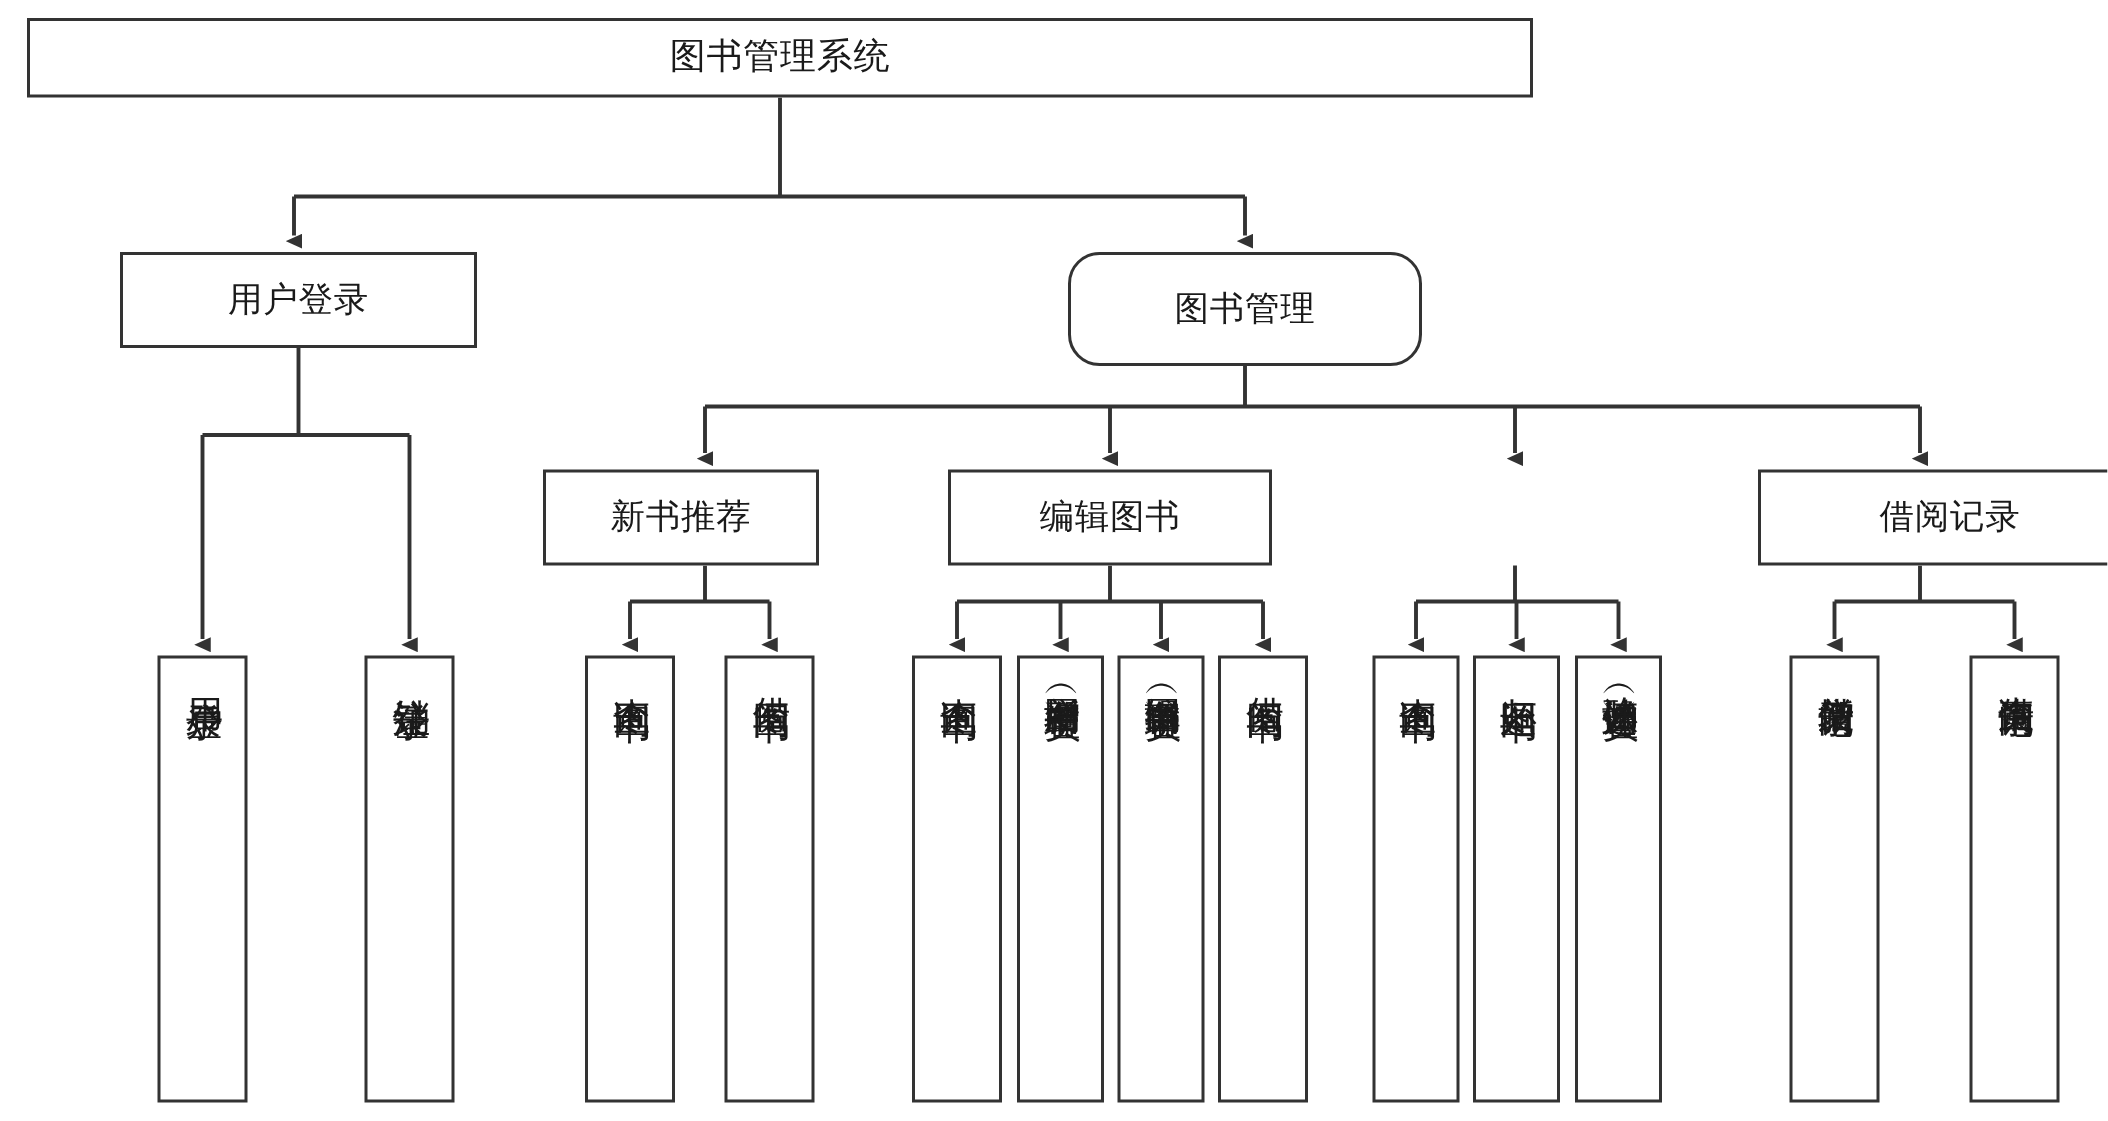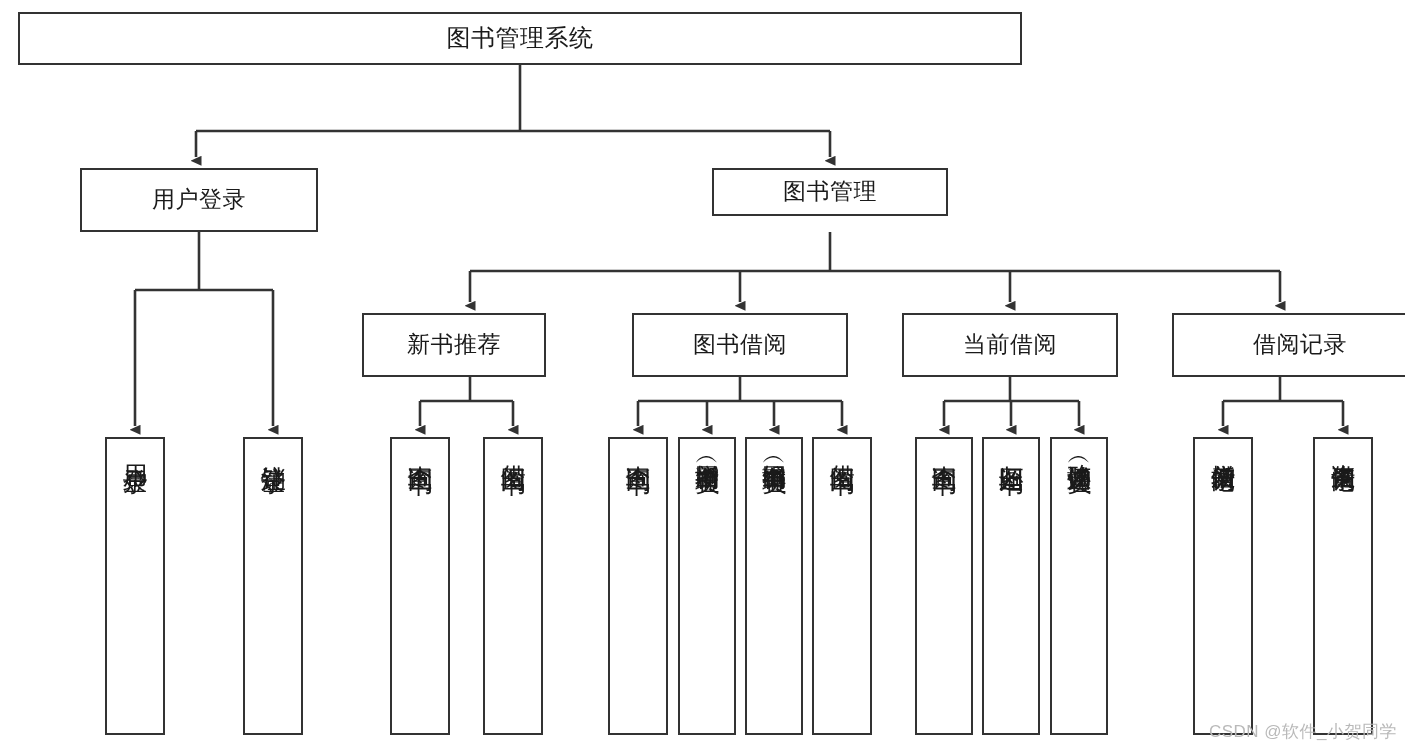--- a/index.html
+++ b/index.html
@@ -135,35 +135,32 @@
   </svg>
 
   <div class="node h root" style="left:18px; top:12px; width:1004px; height:53px;">
     <span class="lbl">图书管理系统</span>
   </div>
 
   <div class="node h" style="left:80px; top:168px; width:238px; height:64px;">
     <span class="lbl">用户登录</span>
   </div>
 
-  <div class="node h" style="left:712px; top:168px; width:236px; height:48px;">
+  <div class="node h" style="left:712px; top:168px; width:236px; height:76px;border-radius:21px;">
     <span class="lbl">图书管理</span>
   </div>
 
   <div class="node h" style="left:362px; top:313px; width:184px; height:64px;">
     <span class="lbl">新书推荐</span>
   </div>
 
   <div class="node h" style="left:632px; top:313px; width:216px; height:64px;">
-    <span class="lbl">图书借阅</span>
-  </div>
-
-  <div class="node h" style="left:902px; top:313px; width:216px; height:64px;">
-    <span class="lbl">当前借阅</span>
-  </div>
+    <span class="lbl">编辑图书</span>
+  </div>
+
 
   <div class="node h" style="left:1172px; top:313px; width:256px; height:64px;">
     <span class="lbl">借阅记录</span>
   </div>
 
   <div class="node v" style="left:105px; top:437px; width:60px; height:298px;">
     <span class="lbl">用户登录</span>
   </div>
 
   <div class="node v" style="left:243px; top:437px; width:60px; height:298px;">
@@ -207,15 +204,14 @@
   </div>
 
   <div class="node v small" style="left:1193px; top:437px; width:60px; height:298px;">
     <span class="lbl">新增借阅记录</span>
   </div>
 
   <div class="node v small" style="left:1313px; top:437px; width:60px; height:298px;">
     <span class="lbl">查询借阅记录</span>
   </div>
 
-  <div class="watermark">CSDN @软件_小贺同学</div>
 
 </div>
 
 </body></html>

